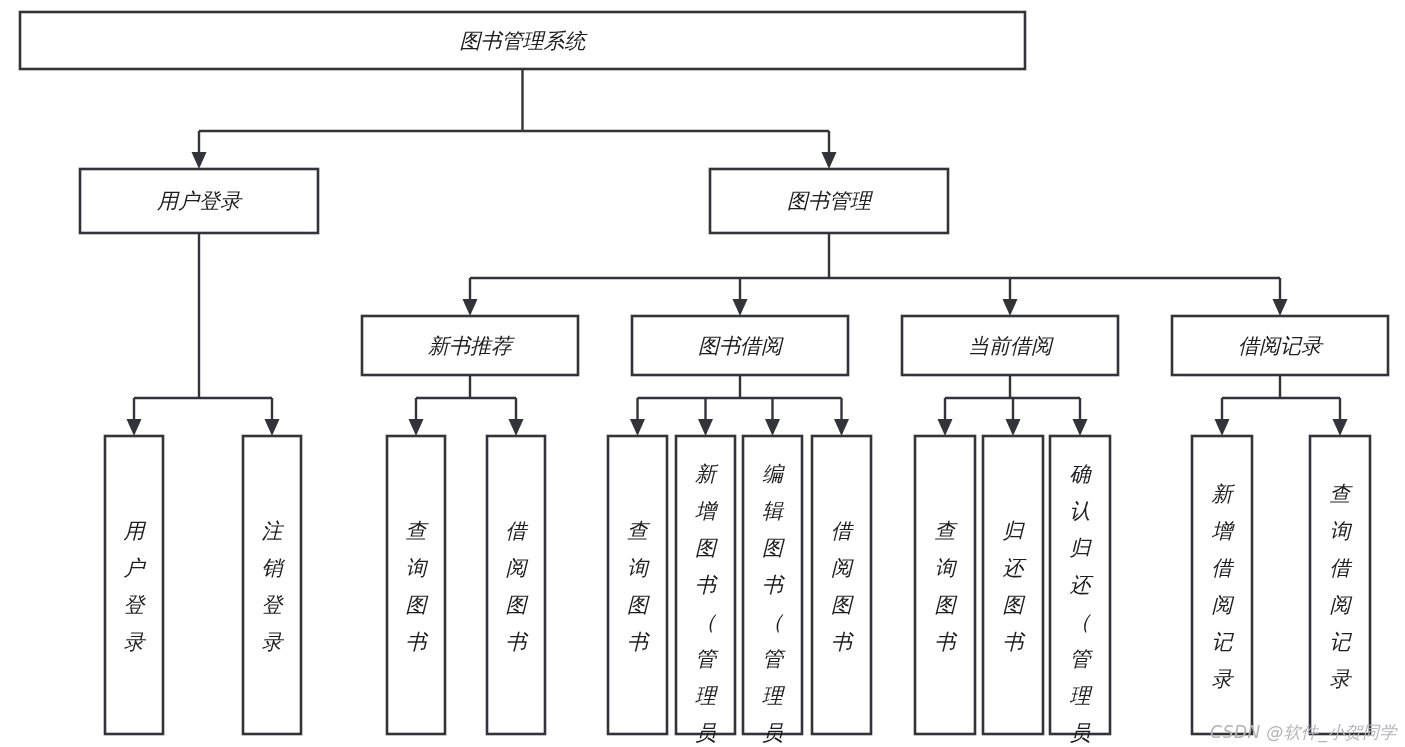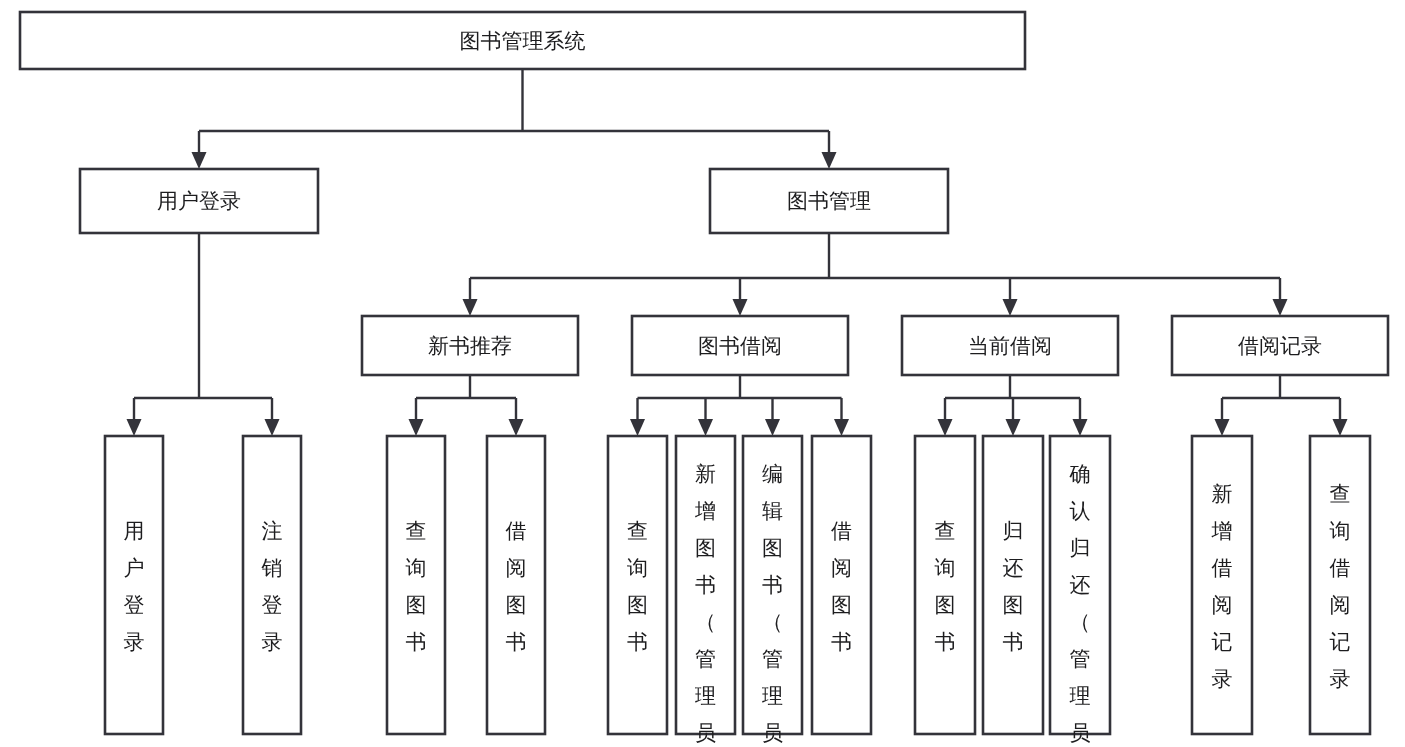--- a/index.html
+++ b/index.html
@@ -11,20 +11,21 @@
     width: 1405px;
     height: 747px;
     font-family: "DejaVu Sans", "Liberation Sans", sans-serif;
     overflow: hidden;
     position: relative;
   }
   #diagram-root {
     position: relative;
     width: 1405px;
     height: 747px;
+    font-style: italic;
   }
   svg.flow {
     position: absolute;
     top: 0;
     left: 0;
     width: 1405px;
     height: 747px;
     display: block;
   }
   .node-box {
@@ -202,13 +203,14 @@
         <g>
           <rect x="1192" y="436" width="60" height="298" class="node-box"></rect>
           <text x="1222" y="500.64" class="node-label-vert"><tspan x="1222" dy="0">新</tspan><tspan x="1222" dy="37">增</tspan><tspan x="1222" dy="37">借</tspan><tspan x="1222" dy="37">阅</tspan><tspan x="1222" dy="37">记</tspan><tspan x="1222" dy="37">录</tspan></text>
         </g>
         <g>
           <rect x="1310" y="436" width="60" height="298" class="node-box"></rect>
           <text x="1340" y="500.64" class="node-label-vert"><tspan x="1340" dy="0">查</tspan><tspan x="1340" dy="37">询</tspan><tspan x="1340" dy="37">借</tspan><tspan x="1340" dy="37">阅</tspan><tspan x="1340" dy="37">记</tspan><tspan x="1340" dy="37">录</tspan></text>
         </g>
       </g>
     </svg>
+  <div class="watermark">CSDN @软件_小贺同学</div>
 </div>
 
 </body></html>

